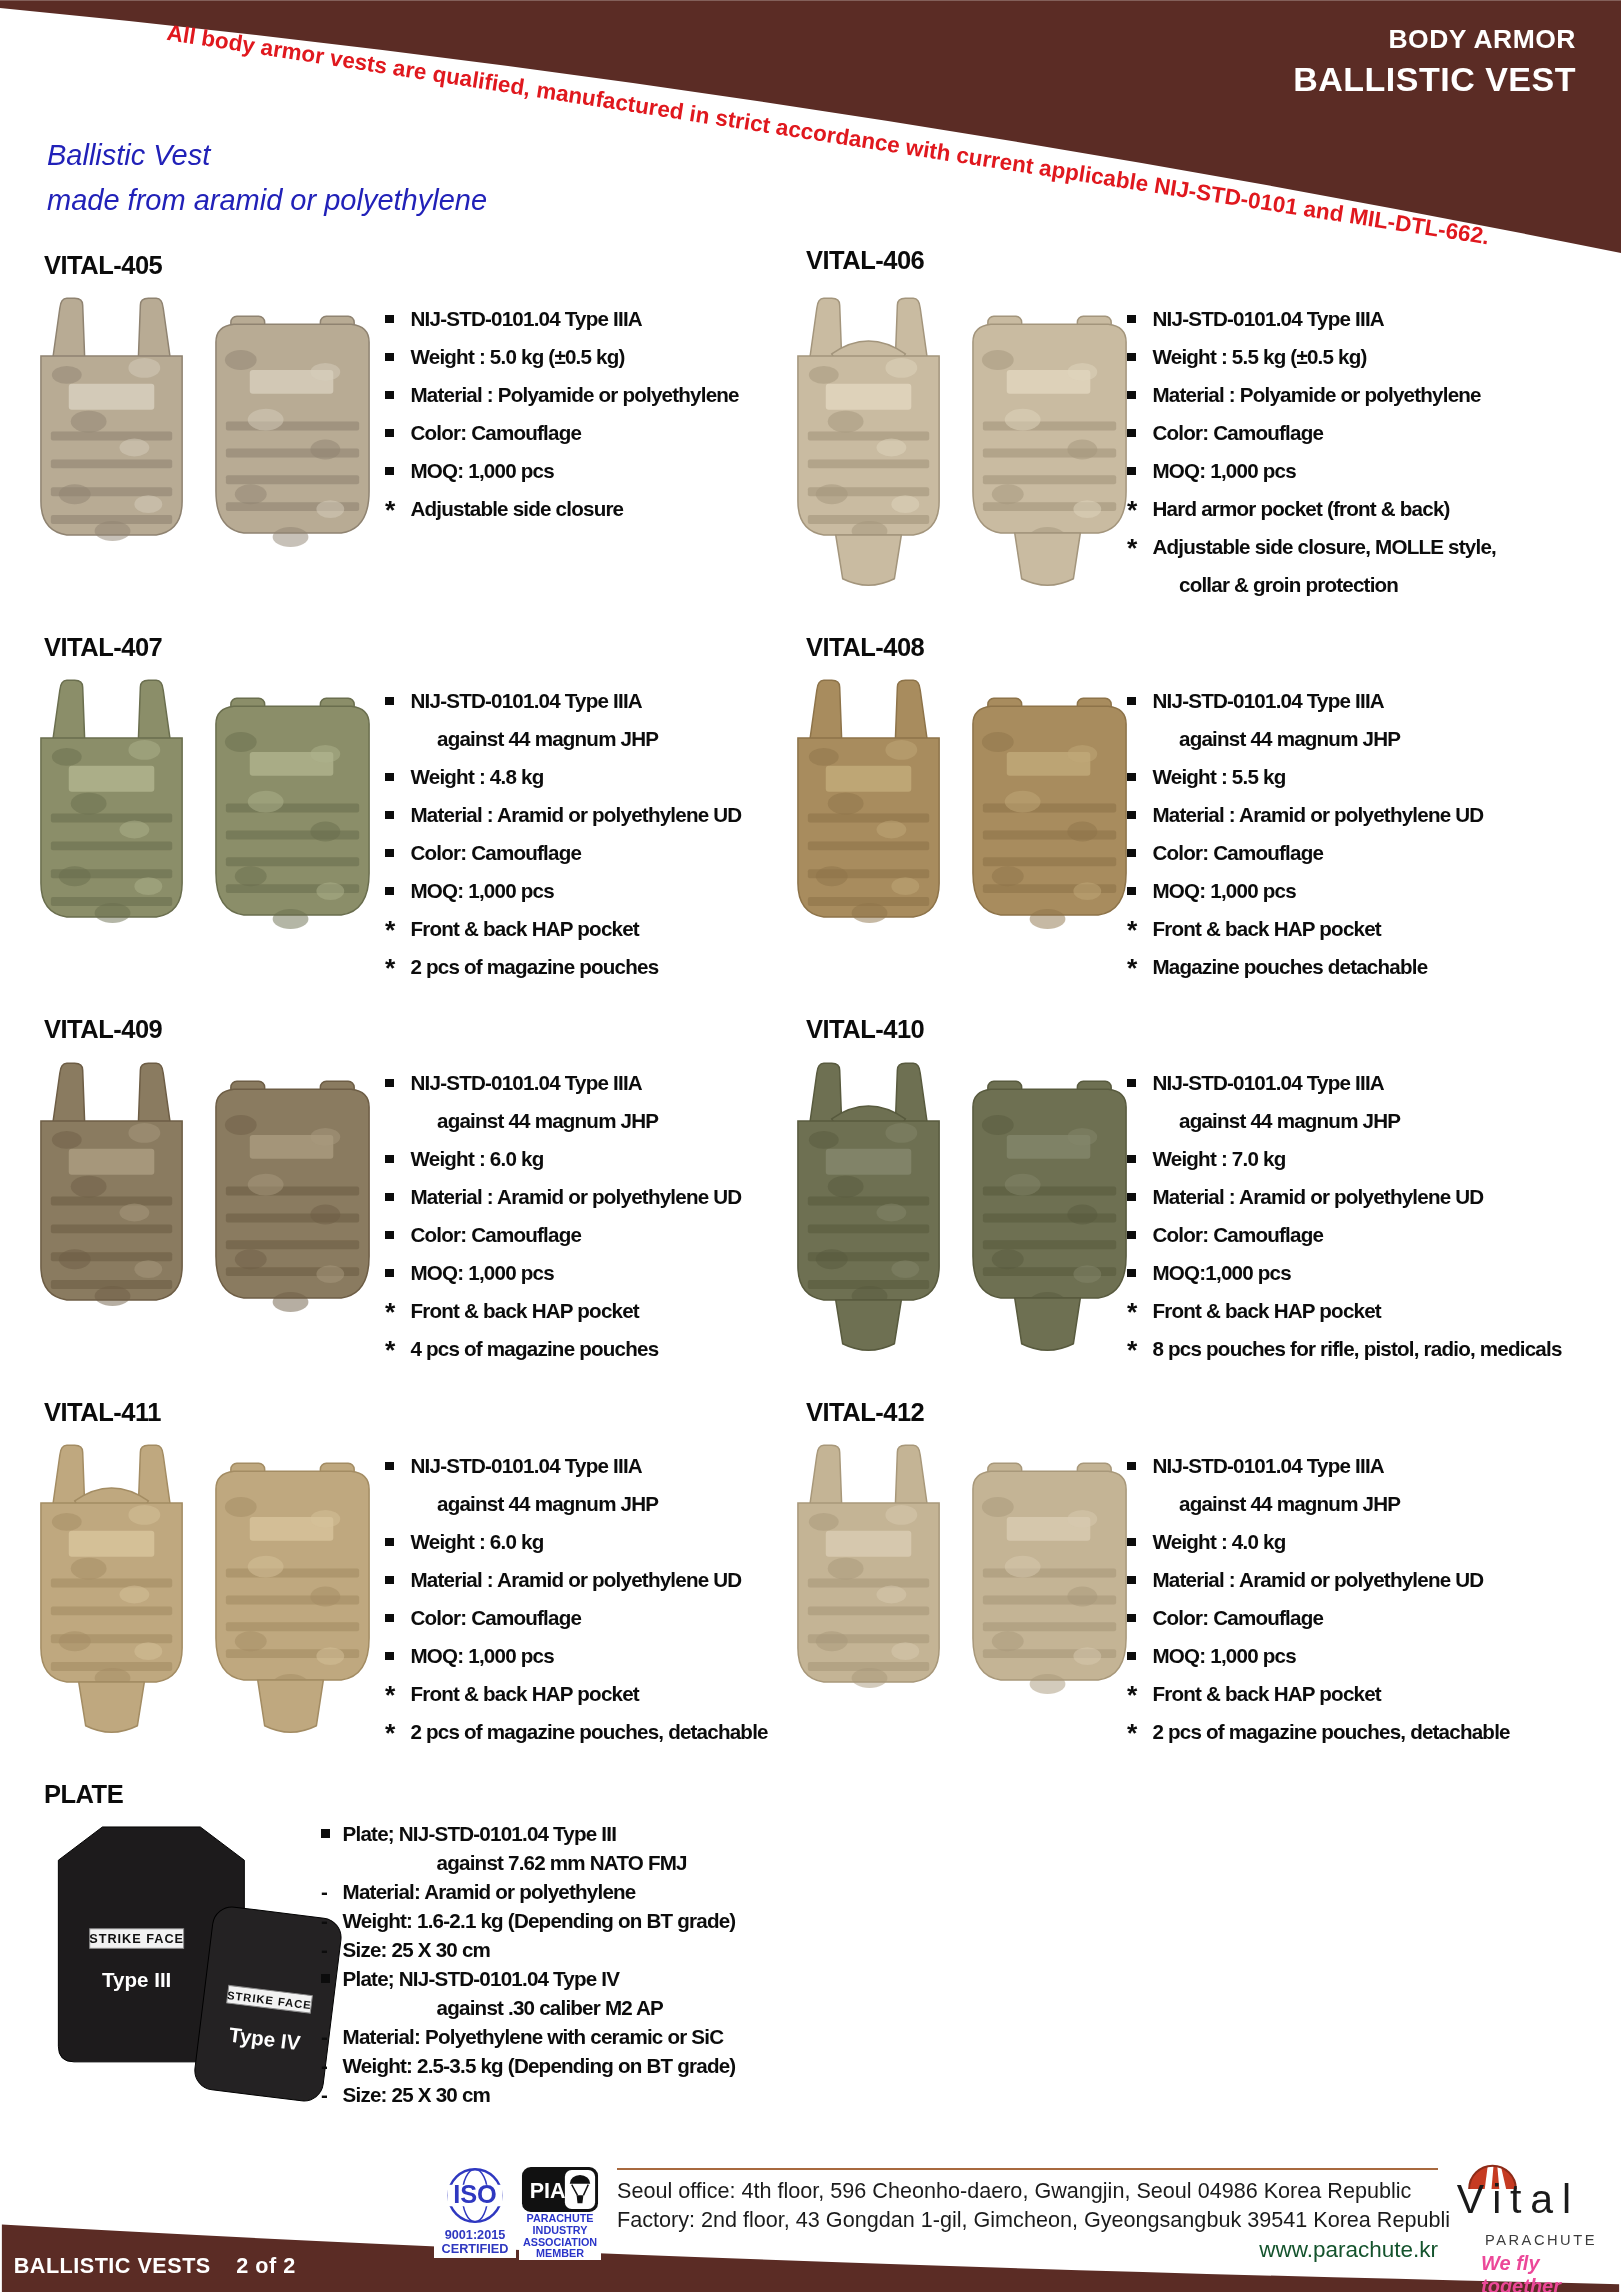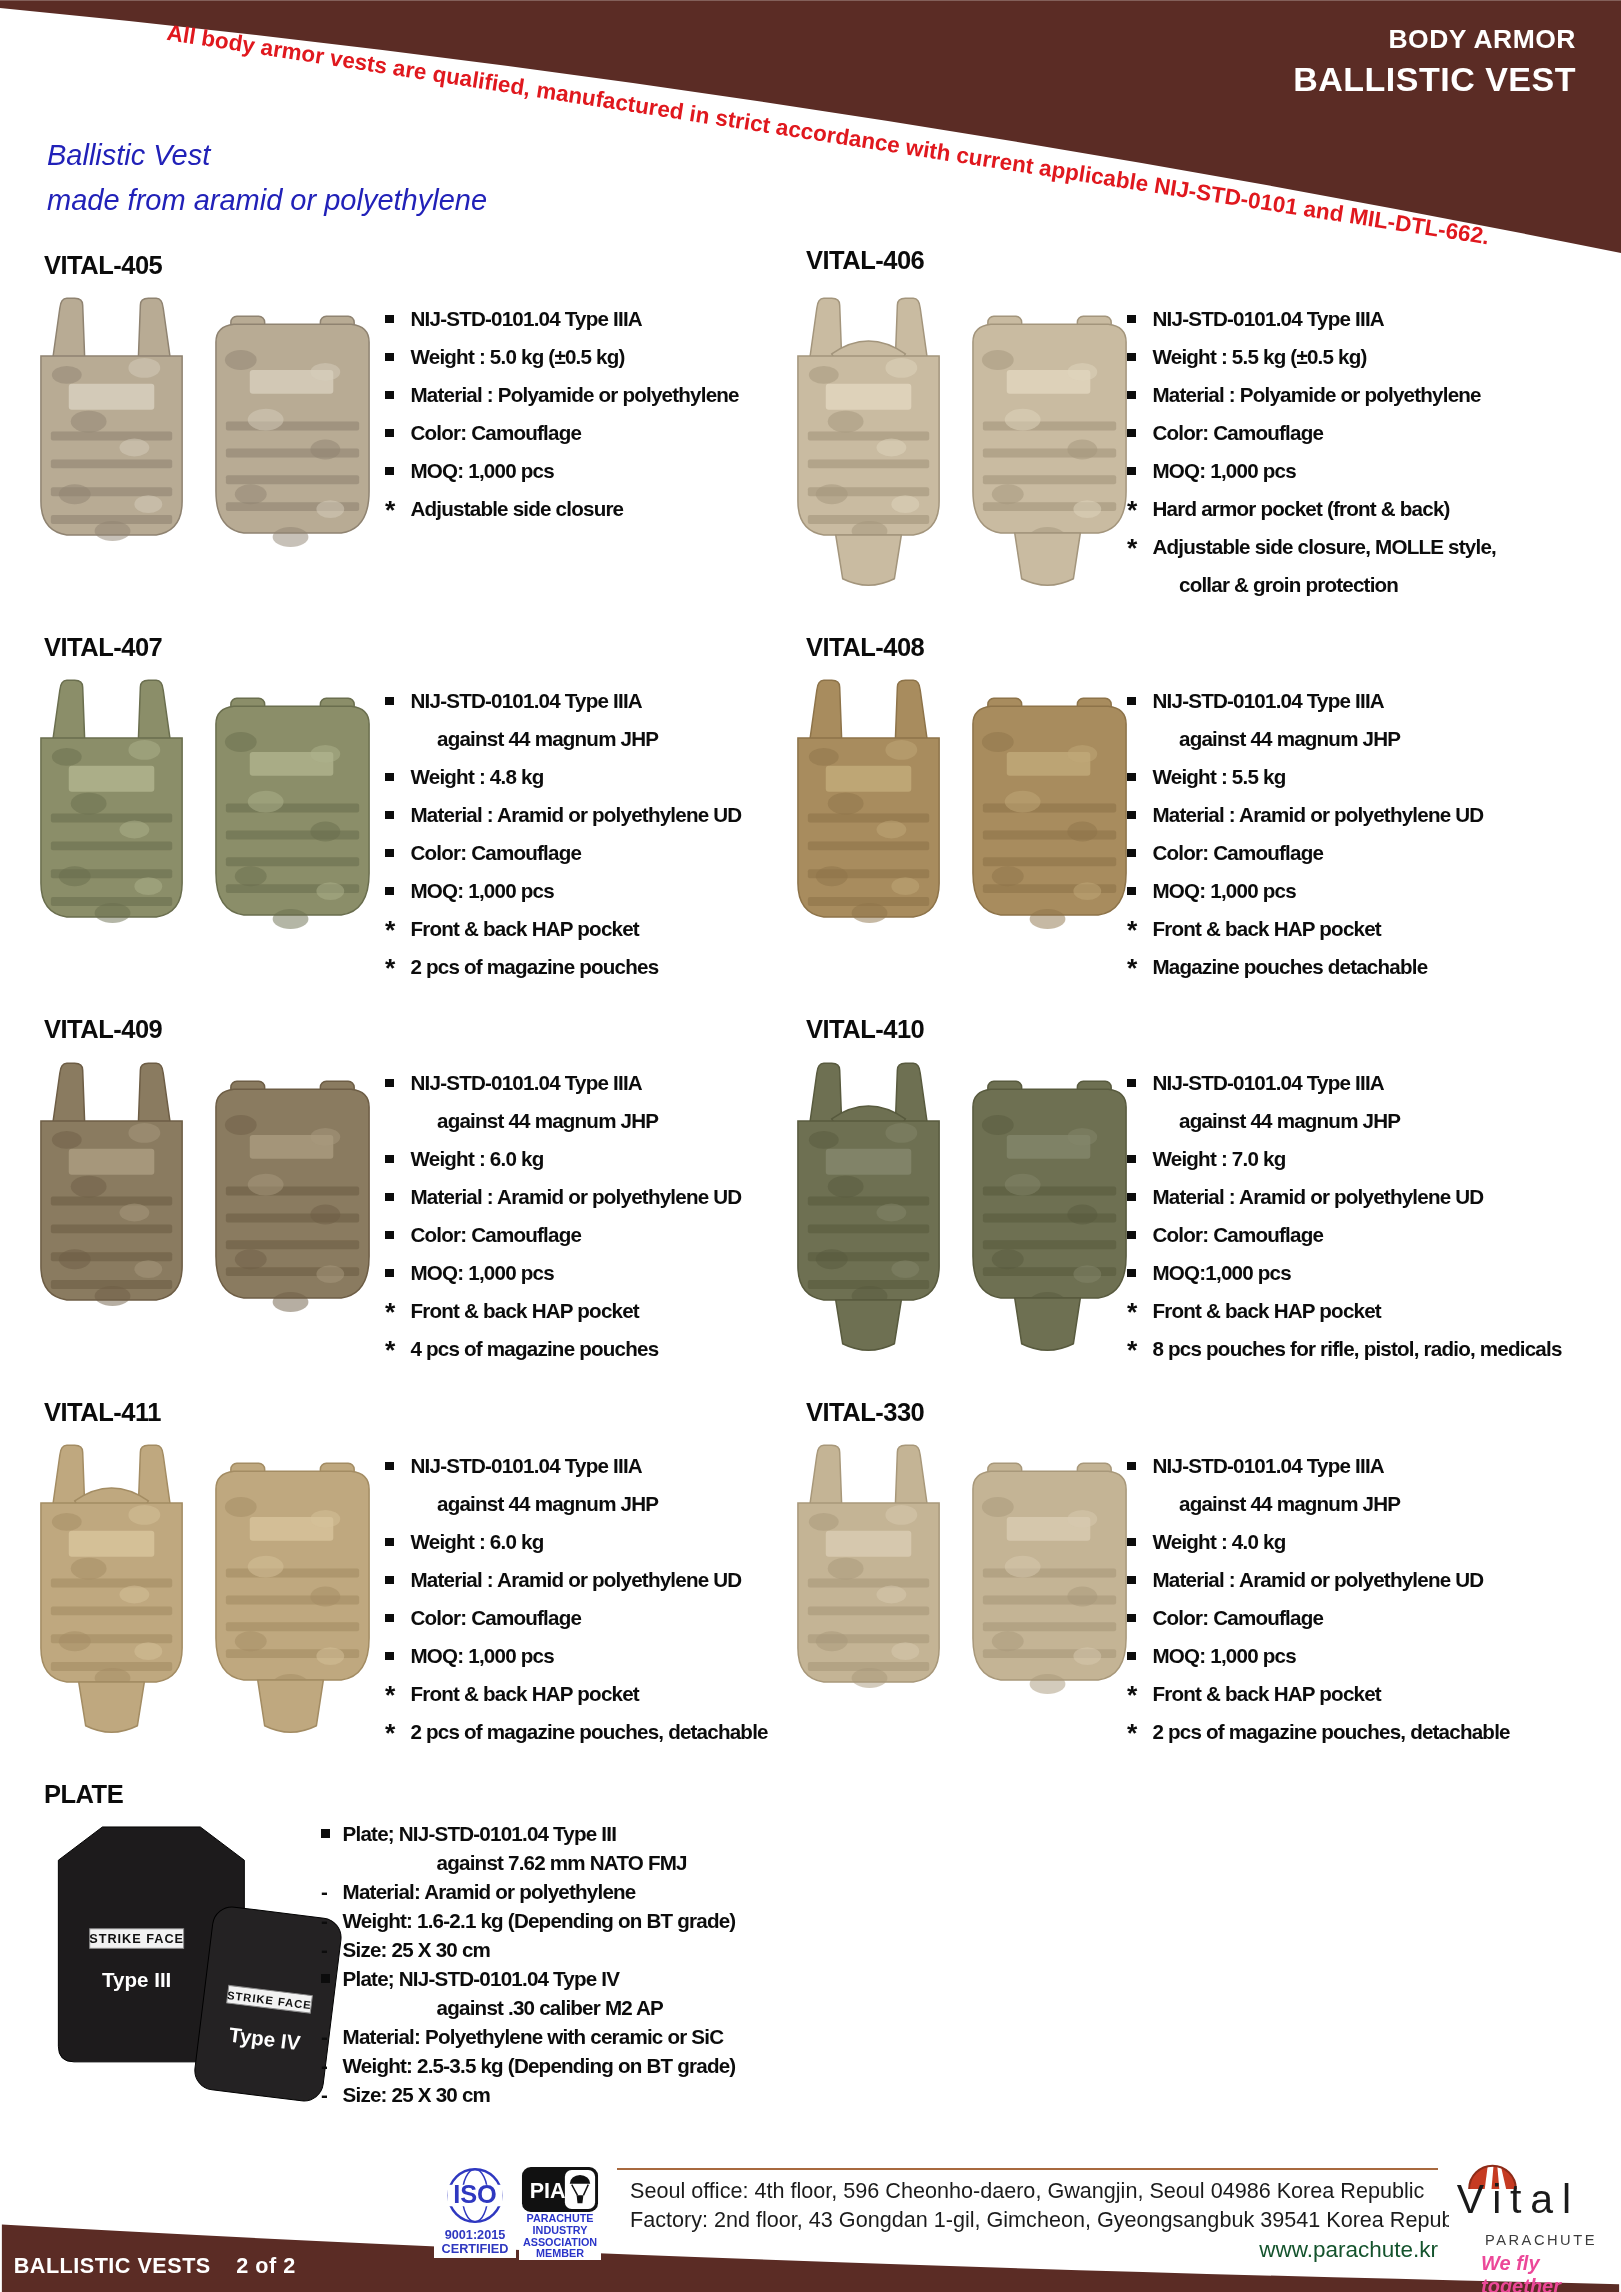--- a/index.html
+++ b/index.html
@@ -27,21 +27,21 @@
   .ind1 .tx{padding-left:26.5px;}
   .ind2 .tx{padding-left:94px;}
   .band-svg{position:absolute;left:0;top:2204px;}
   .pageno{position:absolute;left:13.7px;top:2253px;color:#ffffff;font-size:21.6px;font-weight:600;letter-spacing:0.5px;}
   .pageno span{margin-right:25.5px;}
   .iso{position:absolute;left:434px;top:2164px;width:82px;text-align:center;background:#fff;padding-bottom:2px;}
   .iso .cl{font-size:12.7px;font-weight:bold;color:#2f38c0;line-height:13.7px;}
   .pia{position:absolute;left:519px;top:2166px;width:82px;text-align:center;background:#fff;}
   .pia .ml{font-size:10.8px;font-weight:bold;color:#2b35c9;line-height:11.8px;}
   .divline{position:absolute;left:617px;top:2168px;width:821px;height:2px;background:#a8693f;}
-  .addr{position:absolute;left:617px;width:821px;color:#1b1b1b;font-size:21.6px;white-space:nowrap;margin-left:13px;}
+  .addr{position:absolute;left:617px;width:821px;color:#1b1b1b;font-size:21.6px;white-space:nowrap;}
   .addr1{top:2178px;}
   .addr2{top:2207px;}
   .site{position:absolute;left:617px;width:821px;top:2237px;text-align:right;color:#14532d;font-size:22.5px;}
   .vital{position:absolute;left:1449px;top:2154px;width:159px;height:124px;background:#fff;}
   .vital .dome{position:absolute;left:11.8px;top:0px;}
   .vital .vname{position:absolute;left:7.8px;top:21.6px;font-size:41px;color:#1a1a1a;letter-spacing:8.8px;white-space:nowrap;}
   .vital .vsub{position:absolute;left:36px;top:78px;font-size:14.7px;color:#3c3c3c;letter-spacing:2.5px;}
   .vital .vtag{position:absolute;left:32px;top:98px;font-size:20px;font-weight:bold;font-style:italic;color:#ec4899;}
 </style>
 </head>
@@ -728,21 +728,21 @@
       </div>
       <div class="line">
         <span class="mk star">*</span>
         <span class="tx">Front &amp; back HAP pocket</span>
       </div>
       <div class="line">
         <span class="mk star">*</span>
         <span class="tx">2 pcs of magazine pouches, detachable</span>
       </div>
     </div>
-    <div class="t" style="left: 806px; top: 1398px;">VITAL-330</div>
+    <div class="t" style="left: 806px; top: 1398px;">VITAL-412</div>
     <div class="img" style="left: 784px; top: 1437px; width: 358px; height: 299px;">
       <svg viewBox="0 0 360 300" width="100%" height="100%" preserveAspectRatio="xMidYMid meet">
         <path d="M40,8 q-6,0 -7,10 l-7,50 h32 l-2,-53 q0,-7 -8,-7 z" fill="#c4b495" stroke="#a8987a" stroke-width="1.5"></path>
         <path d="M130,8 q6,0 7,10 l7,50 h-32 l2,-53 q0,-7 8,-7 z" fill="#c4b495" stroke="#a8987a" stroke-width="1.5"></path>
         <path d="M14,66 h142 v146 q0,30 -26,34 h-90 q-26,-4 -26,-34 z" fill="#c4b495" stroke="#a8987a" stroke-width="1.5"></path>
         <rect x="42" y="94" width="86" height="26" rx="3" fill="#d8cab0" opacity="0.9"></rect>
         <rect x="24" y="142" width="122" height="9" rx="2" fill="#a8987a" opacity="0.6"></rect>
         <rect x="24" y="170" width="122" height="9" rx="2" fill="#a8987a" opacity="0.6"></rect>
         <rect x="24" y="198" width="122" height="9" rx="2" fill="#a8987a" opacity="0.6"></rect>
         <rect x="24" y="226" width="122" height="9" rx="2" fill="#a8987a" opacity="0.6"></rect>

